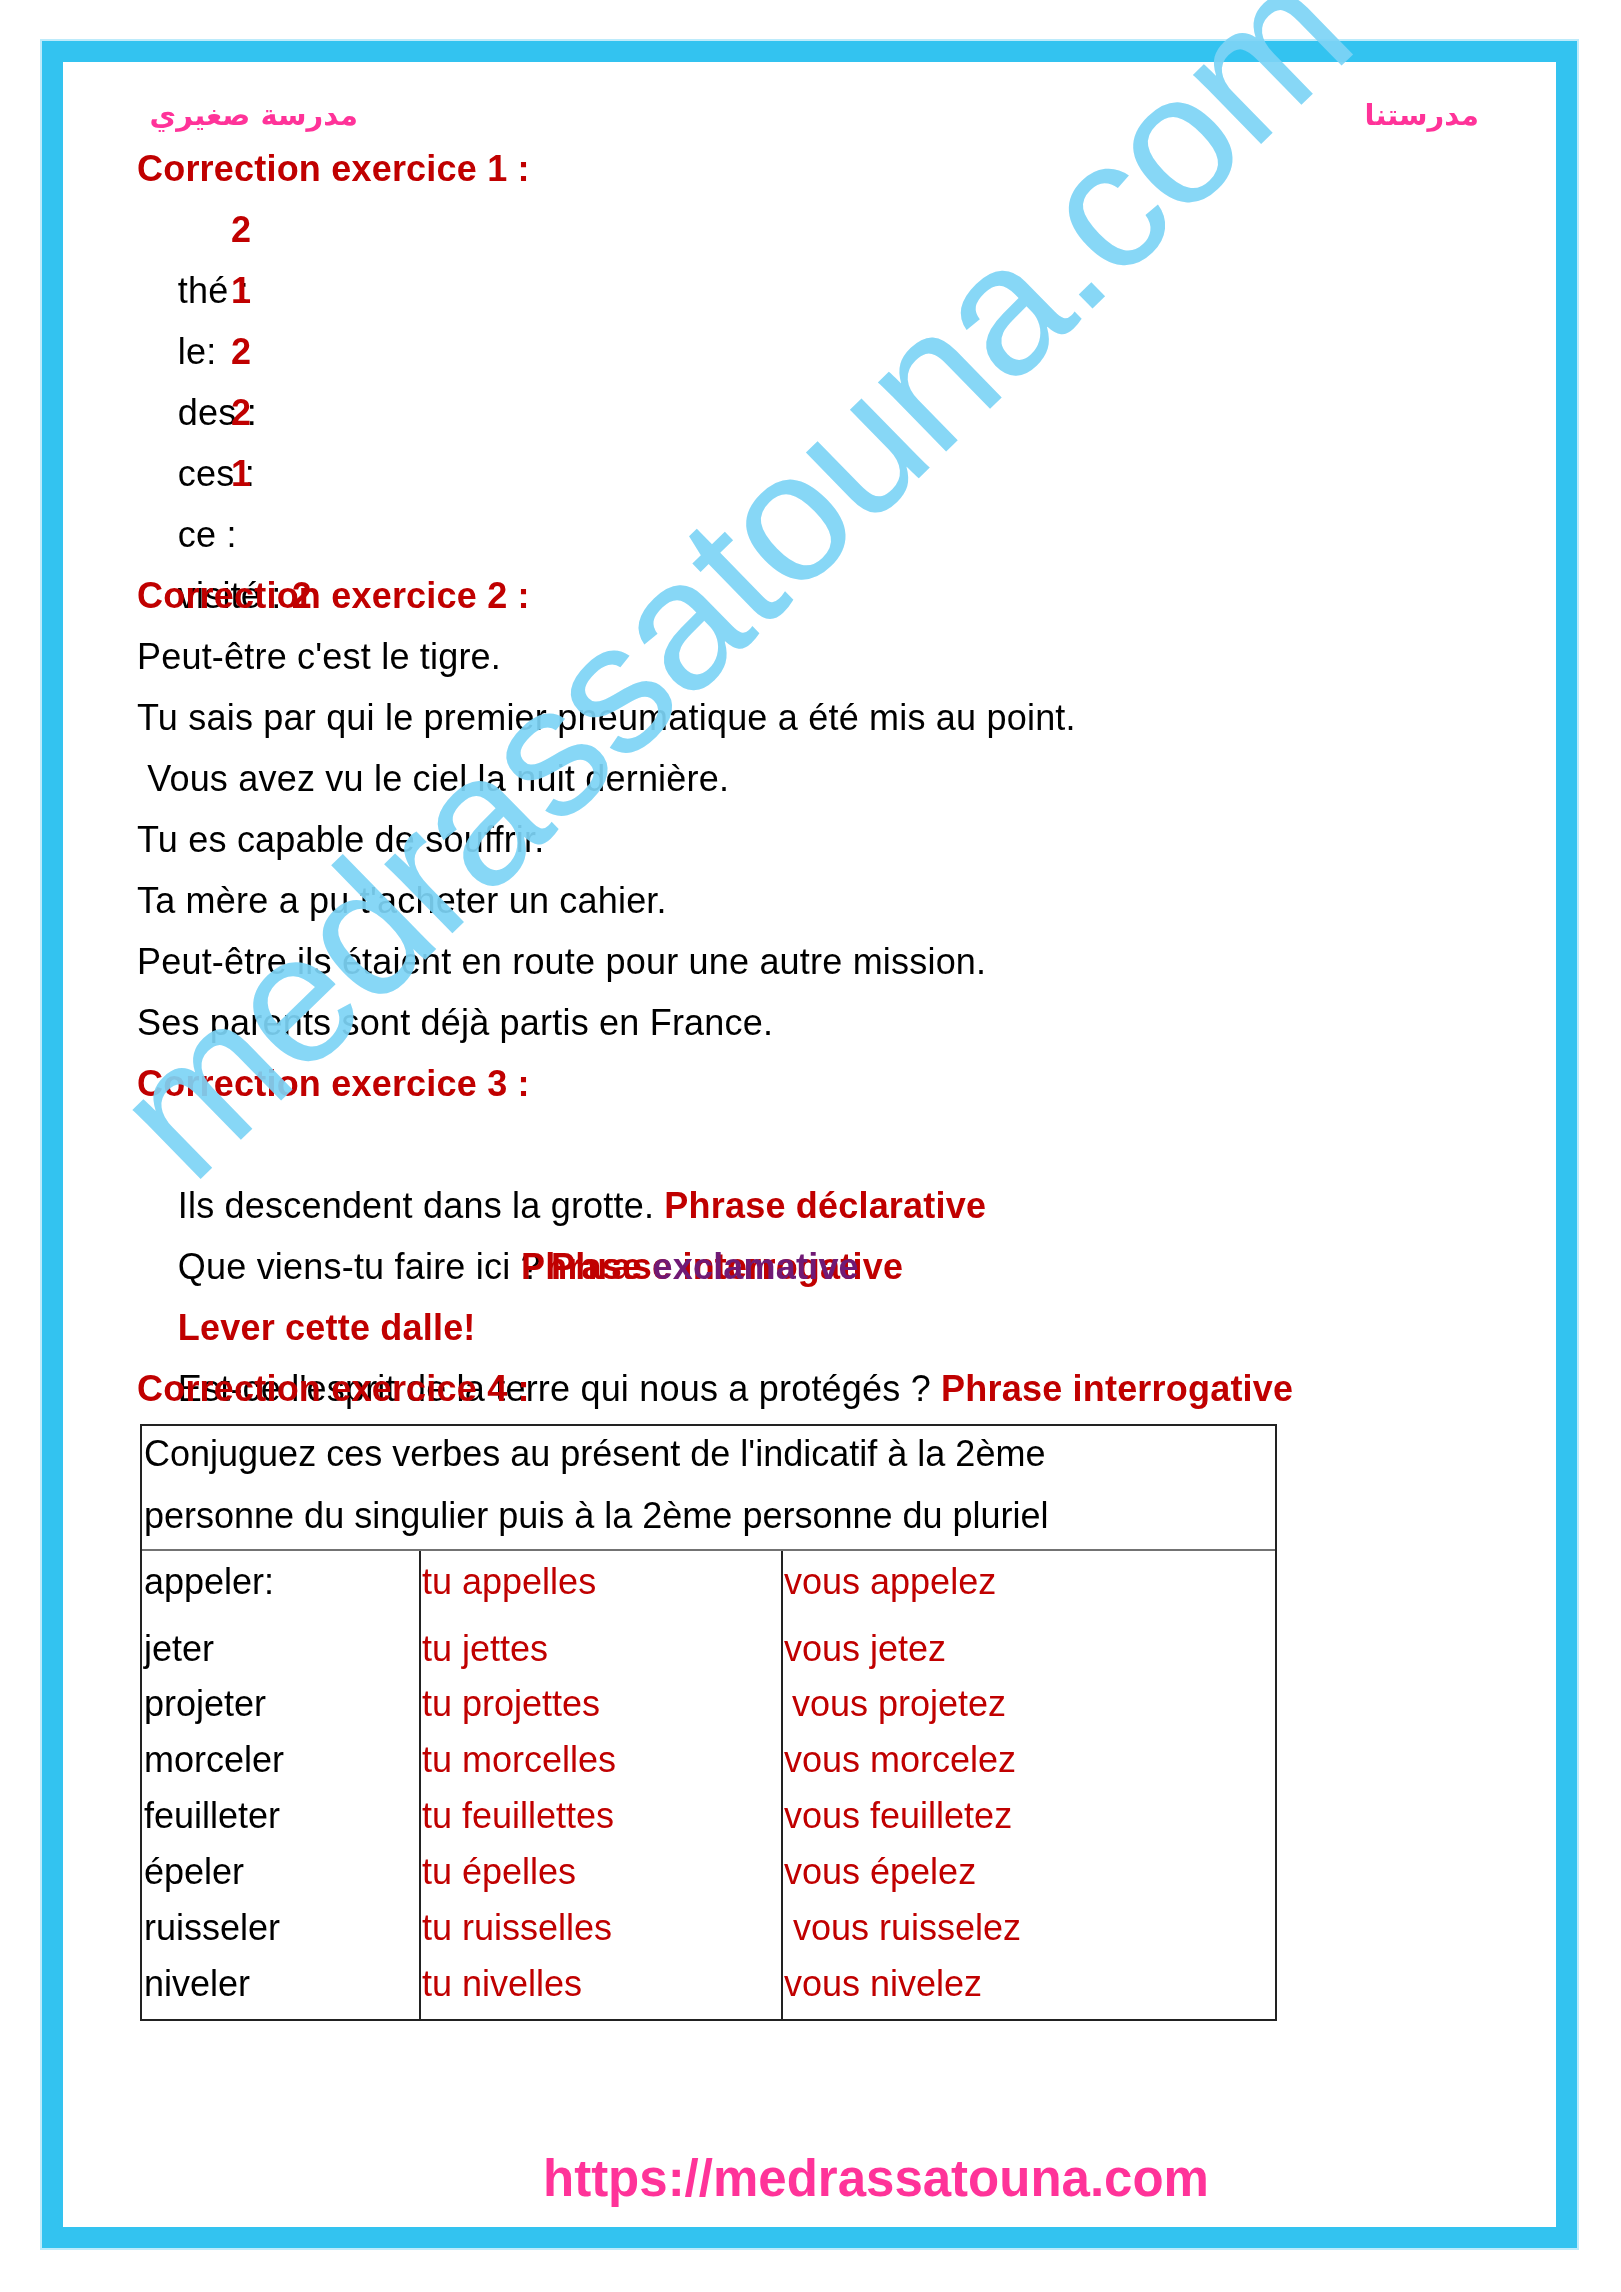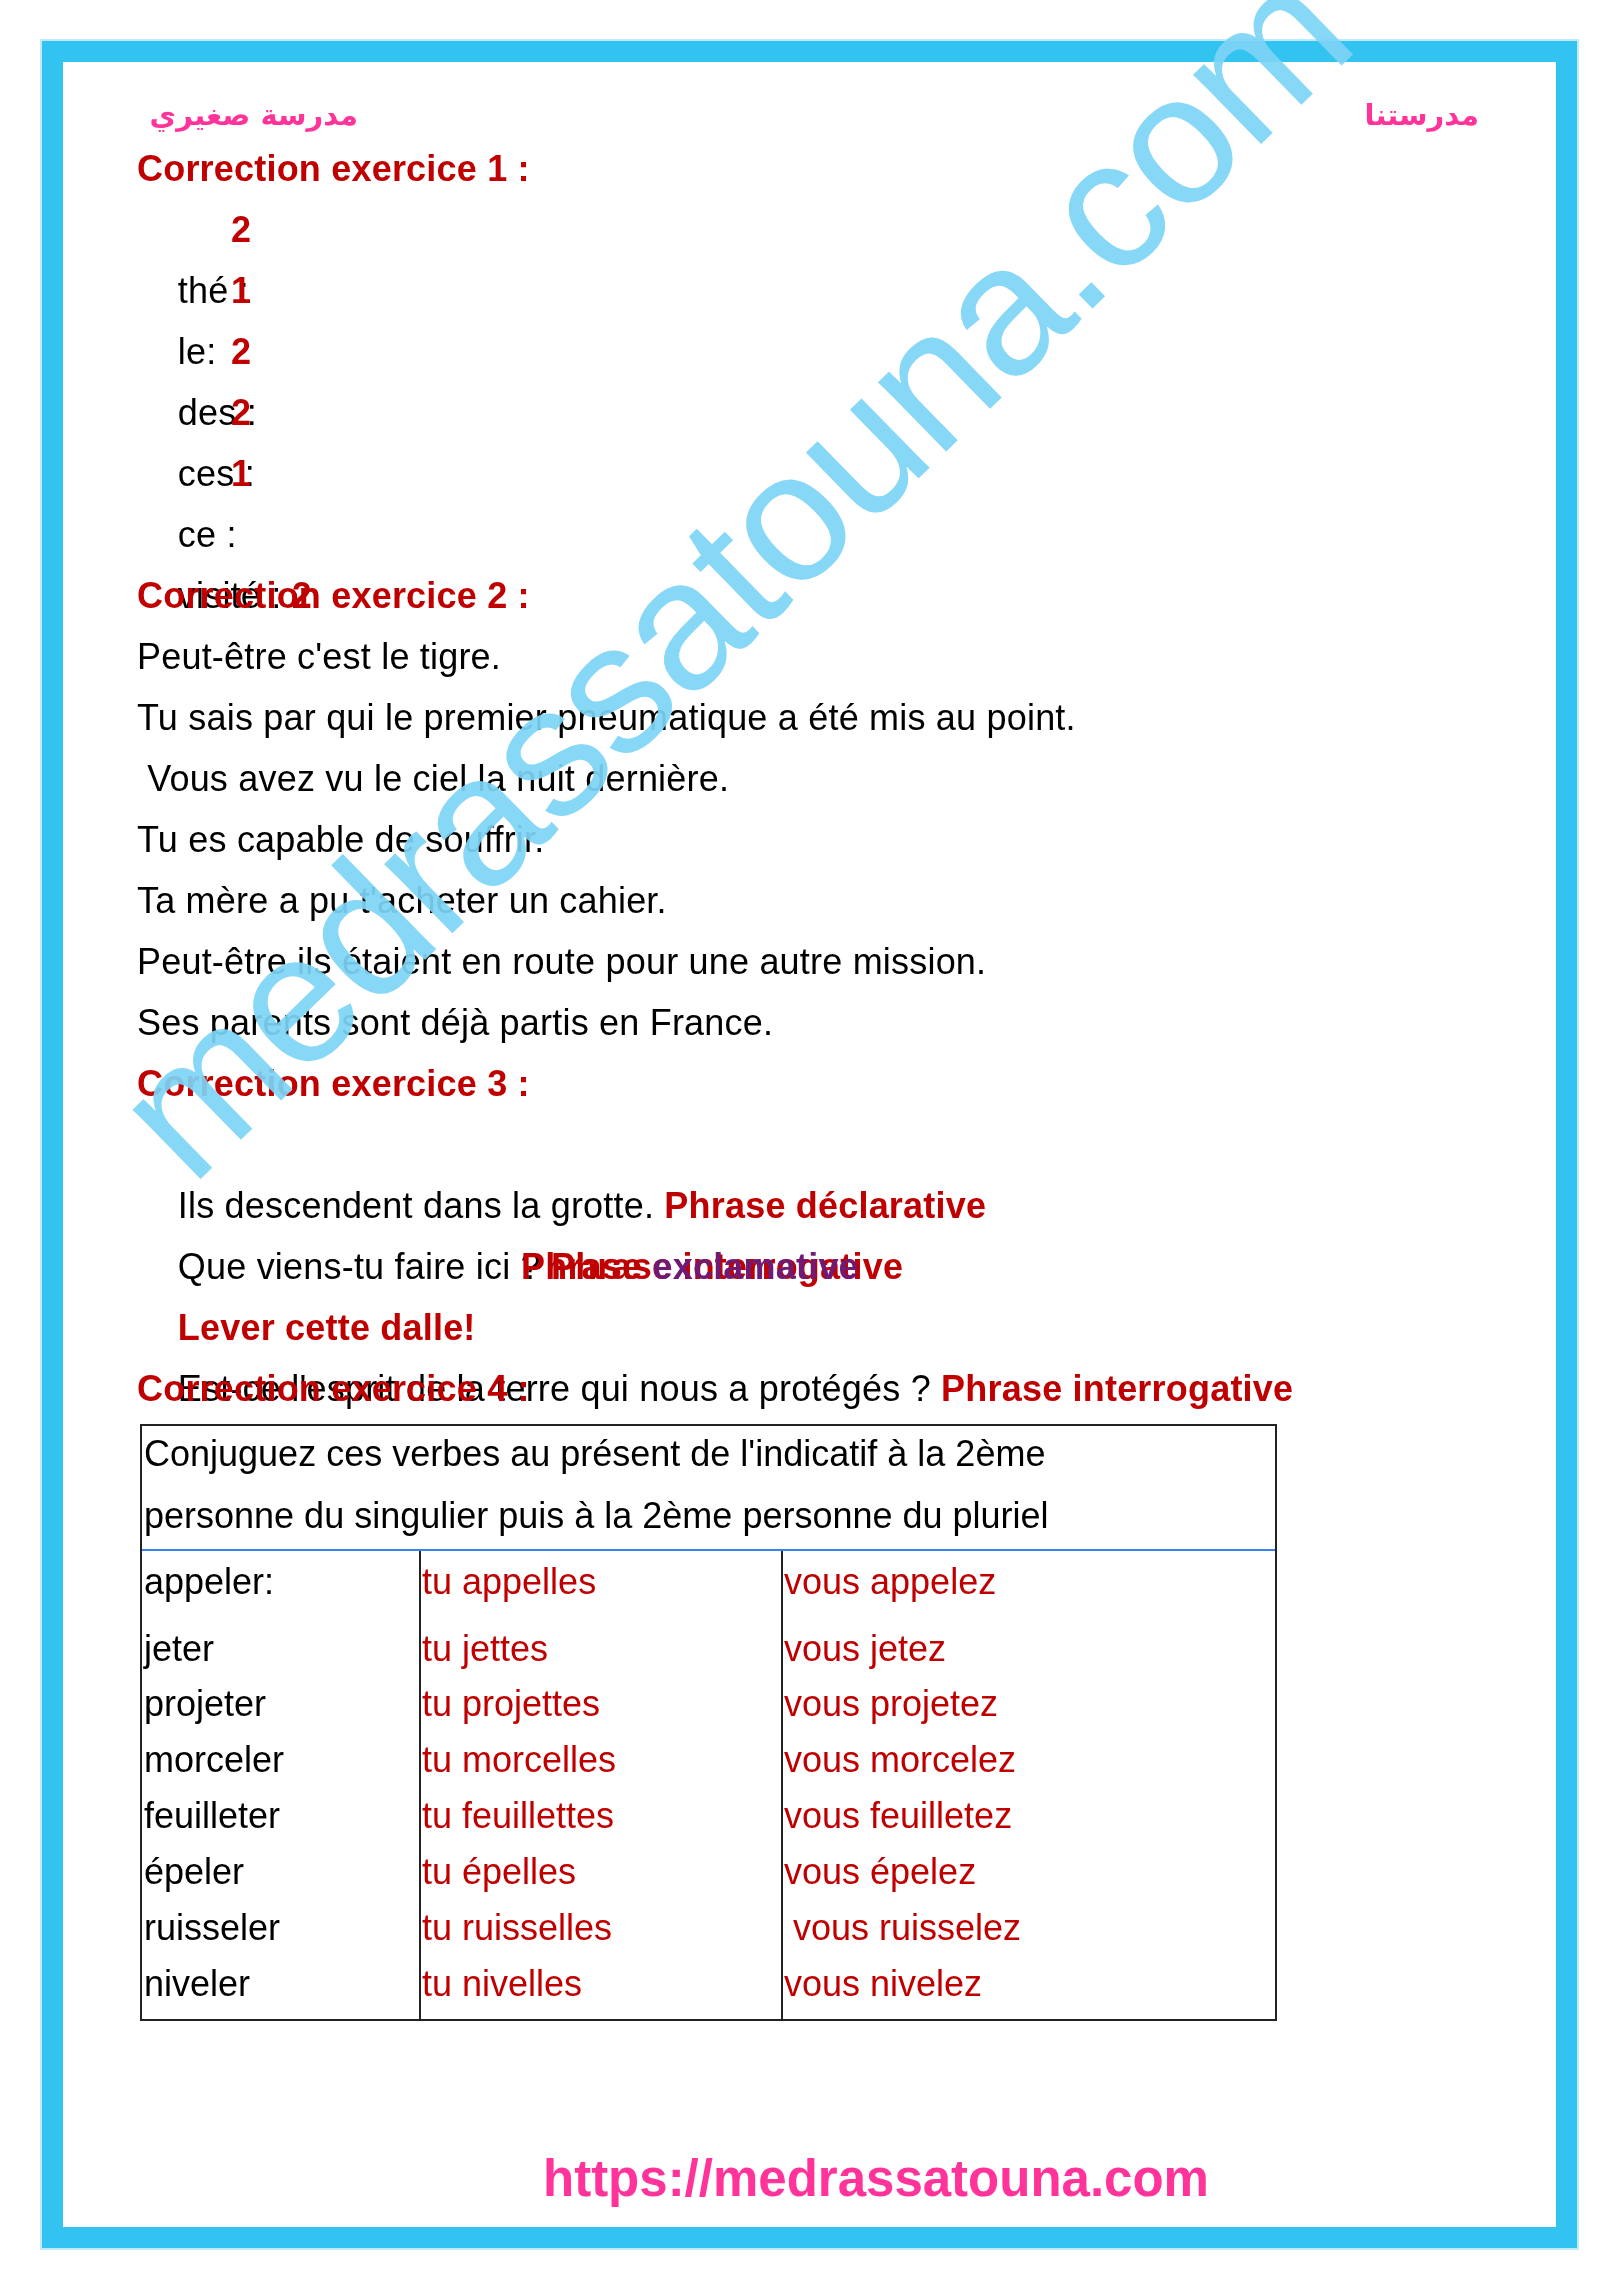--- a/index.html
+++ b/index.html
@@ -73,21 +73,21 @@
       font-size: 36px;
       color: #000000;
     }
     .t-head {
       position: absolute;
       left: 0;
       top: 0;
       width: 100%;
       height: 125px;
       box-sizing: border-box;
-      border-bottom: 2px solid #3b82f6;
+      border-bottom: 2px solid #737373;
     }
     .t-head-text {
       position: absolute;
       left: 2px;
       top: -2.9px;
       line-height: 62px;
       white-space: pre;
     }
     .t-col {
       position: absolute;
@@ -216,21 +216,21 @@
     <div class="cell" style="top:181px;">tu morcelles</div>
     <div class="cell" style="top:237px;">tu feuillettes</div>
     <div class="cell" style="top:293px;">tu épelles</div>
     <div class="cell" style="top:349px;">tu ruisselles</div>
     <div class="cell" style="top:405px;">tu nivelles</div>
   </div>
 
   <div class="t-col col-3">
     <div class="cell" style="top:2.9px;">vous appelez</div>
     <div class="cell" style="top:70px;">vous jetez</div>
-    <div class="cell" style="top:125px;">vous projetez</div>
+    <div class="cell" style="top:125px;padding-left:8px;">vous projetez</div>
     <div class="cell" style="top:181px;">vous morcelez</div>
     <div class="cell" style="top:237px;">vous feuilletez</div>
     <div class="cell" style="top:293px;">vous épelez</div>
     <div class="cell" style="top:349px;padding-left:9px;">vous ruisselez</div>
     <div class="cell" style="top:405px;">vous nivelez</div>
   </div>
 </div>
 
 <div class="watermark">medrassatouna.com</div>
 

